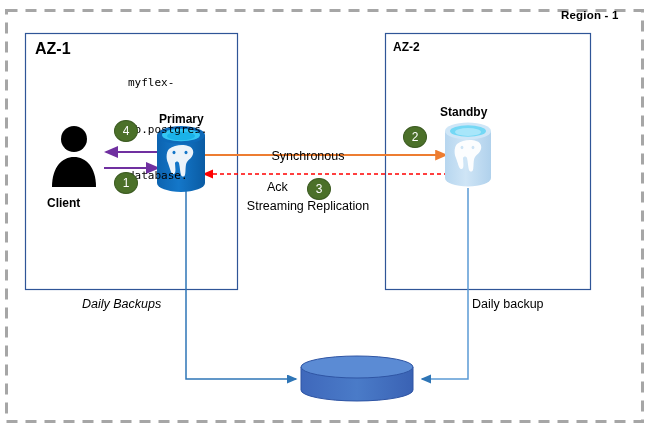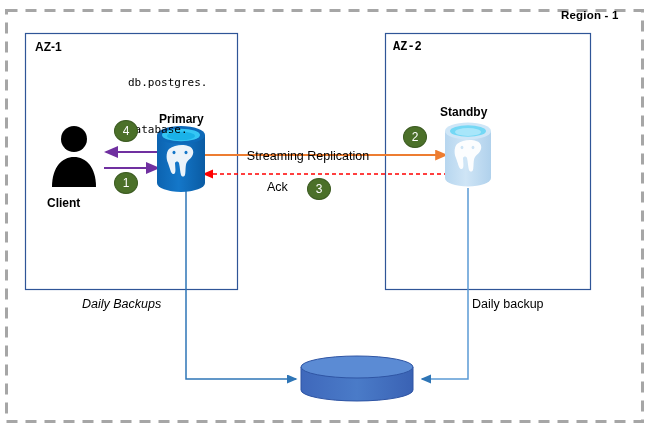--- a/index.html
+++ b/index.html
@@ -11,22 +11,22 @@
   #stage{position:absolute;left:0;top:0;width:649px;height:431px;}
   svg#canvas{position:absolute;left:0;top:0;width:649px;height:431px;}
 
   .lbl{position:absolute;white-space:pre;color:#000;}
   .bold{font-weight:bold;}
 
   
   #region-label{left:561px;top:9px;font-size:11.5px;font-weight:bold;letter-spacing:.2px;}
 
   
-  #az1-title{left:35px;top:40px;font-size:12px;font-weight:bold;}
-  #az2-title{left:393px;top:40px;font-size:12px;font-weight:bold;font-family:Liberation Mono, monospace;}
+  #az1-title{left:35px;top:40px;font-size:16px;font-weight:bold;}
+  #az2-title{left:393px;top:40px;font-size:12px;font-weight:bold;}
 
   
   #hostname{
     left:128px;top:44px;font-family:"DejaVu Sans Mono","Liberation Mono",monospace;
     font-size:11px;line-height:15.5px;color:#000;
   }
 
   
   #primary-title{left:159px;top:112px;font-size:12px;font-weight:bold;}
   #standby-title{left:440px;top:105px;font-size:12px;font-weight:bold;}
@@ -156,34 +156,36 @@
       <ellipse cx="357" cy="367" rx="56" ry="11" fill="#5B8BD4" stroke="#2f55a4" stroke-width="1"></ellipse>
     </g>
   </svg>
 
   <div class="lbl bold" id="region-label">Region - 1</div>
 
   <div class="lbl" id="az1-title">AZ-1</div>
   <div class="lbl" id="az2-title">AZ-2</div>
 
   <div class="lbl" id="hostname">
+    <div>myflex-</div>
     <div>db.postgres.</div>
     <div>database.</div>
   </div>
 
   <div class="lbl" id="primary-title">Primary</div>
   <div class="lbl" id="standby-title">Standby</div>
   <div class="lbl" id="client-title">Client</div>
 
   <svg id="client-icon" viewBox="0 0 48 62">
     <circle cx="24" cy="14" r="13" fill="#000000"></circle>
     <path d="M2,62 C2,42 12,32 24,32 C36,32 46,42 46,62 Z" fill="#000000"></path>
   </svg>
 
   <div class="lbl" id="repl-label">
+    <div>Synchronous</div>
     <div>Streaming Replication</div>
   </div>
   <div class="lbl" id="ack-label">Ack</div>
   <div class="lbl" id="daily-label">Daily Backups</div>
   <div class="lbl" id="logs-label">Daily backup</div>
 
   <div class="badge" id="badge-4">4</div>
   <div class="badge" id="badge-1">1</div>
   <div class="badge" id="badge-2">2</div>
   <div class="badge" id="badge-3">3</div>

